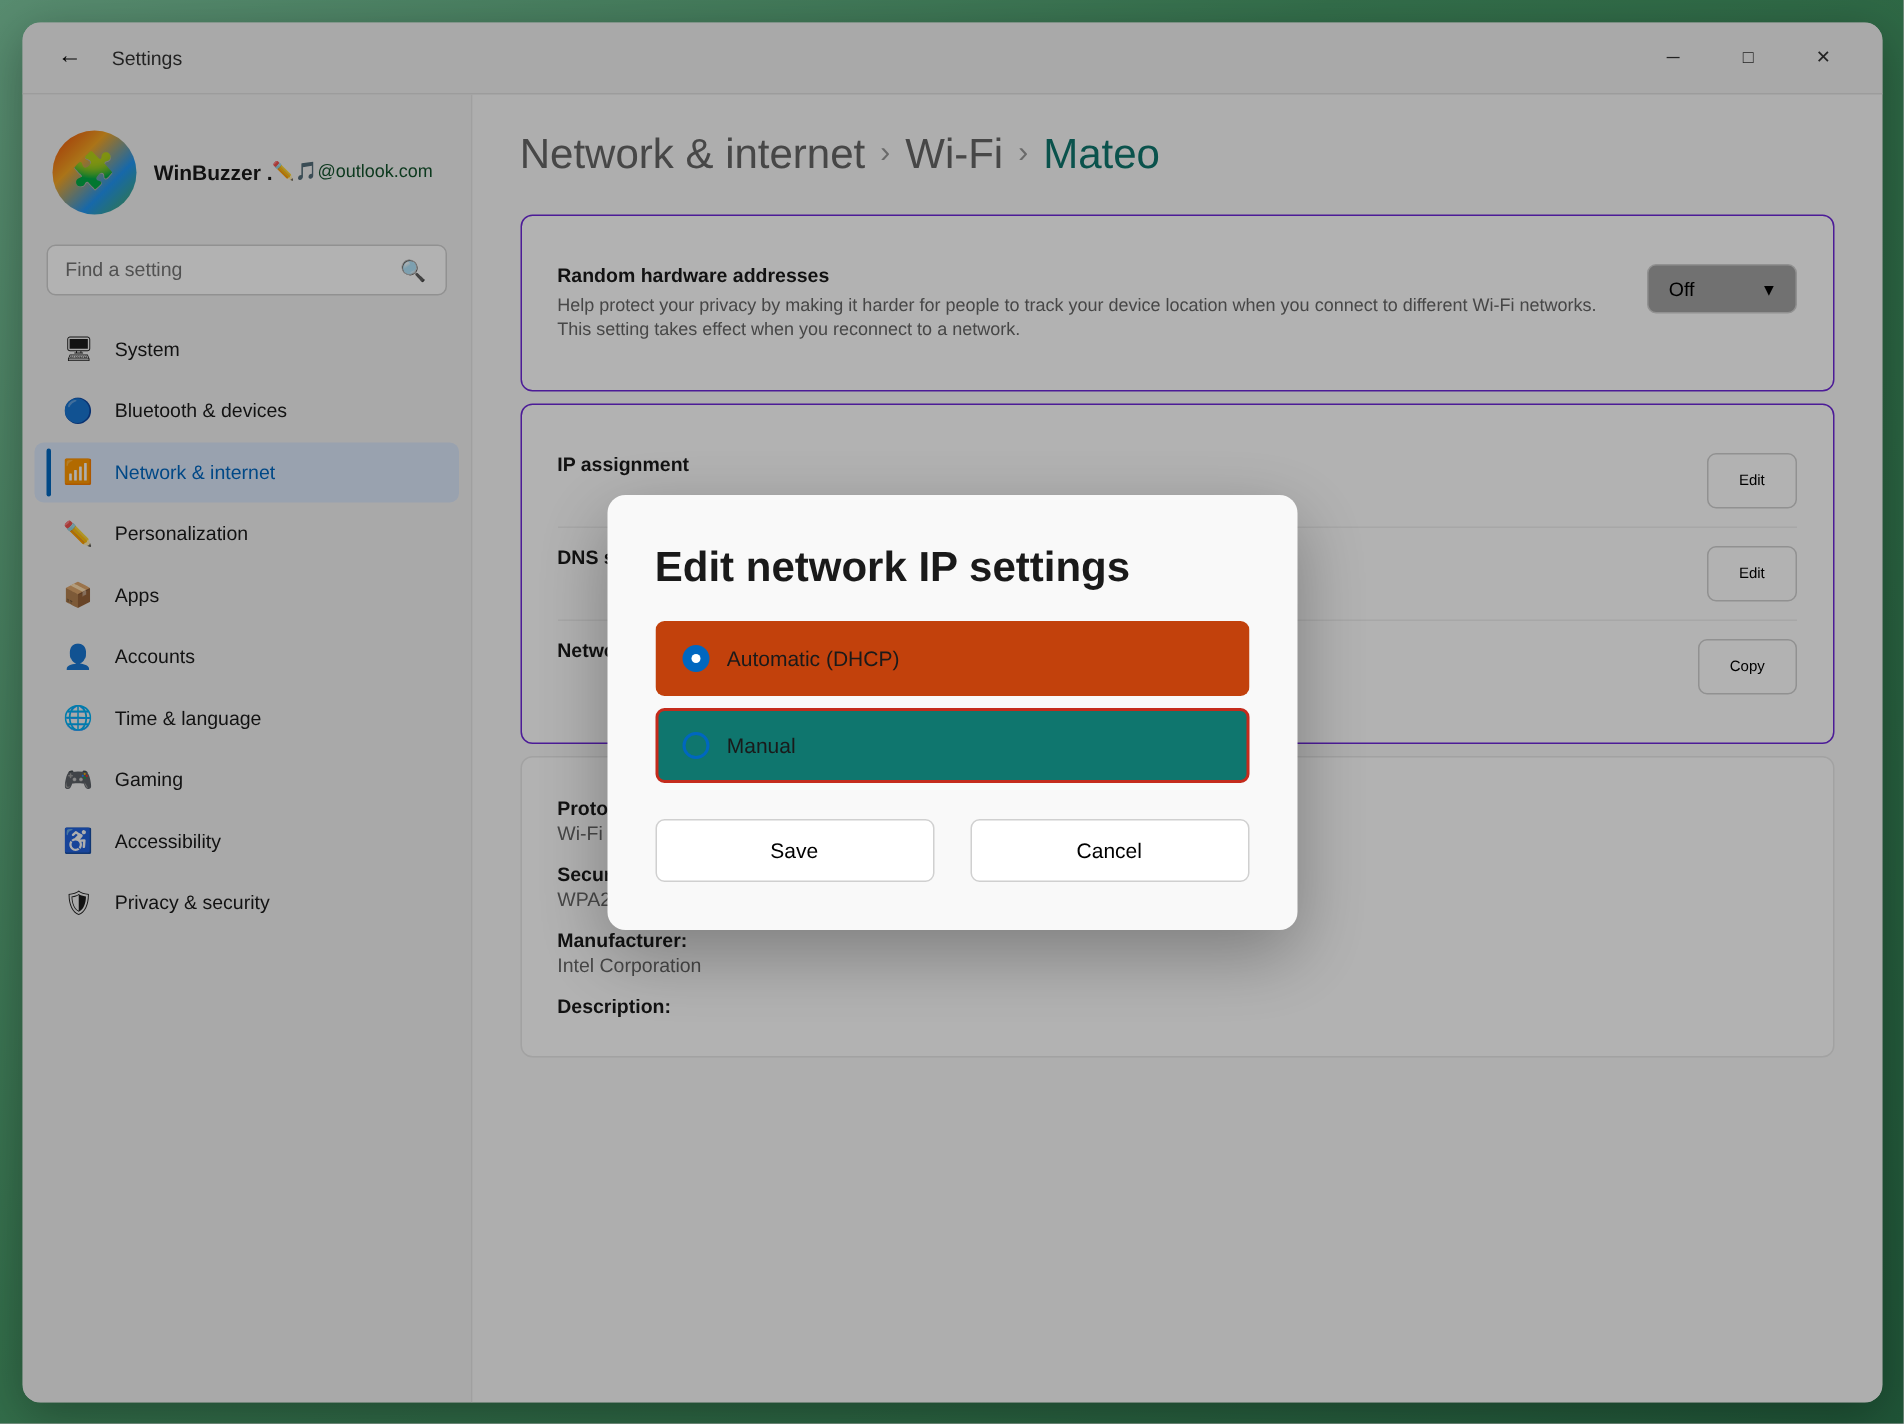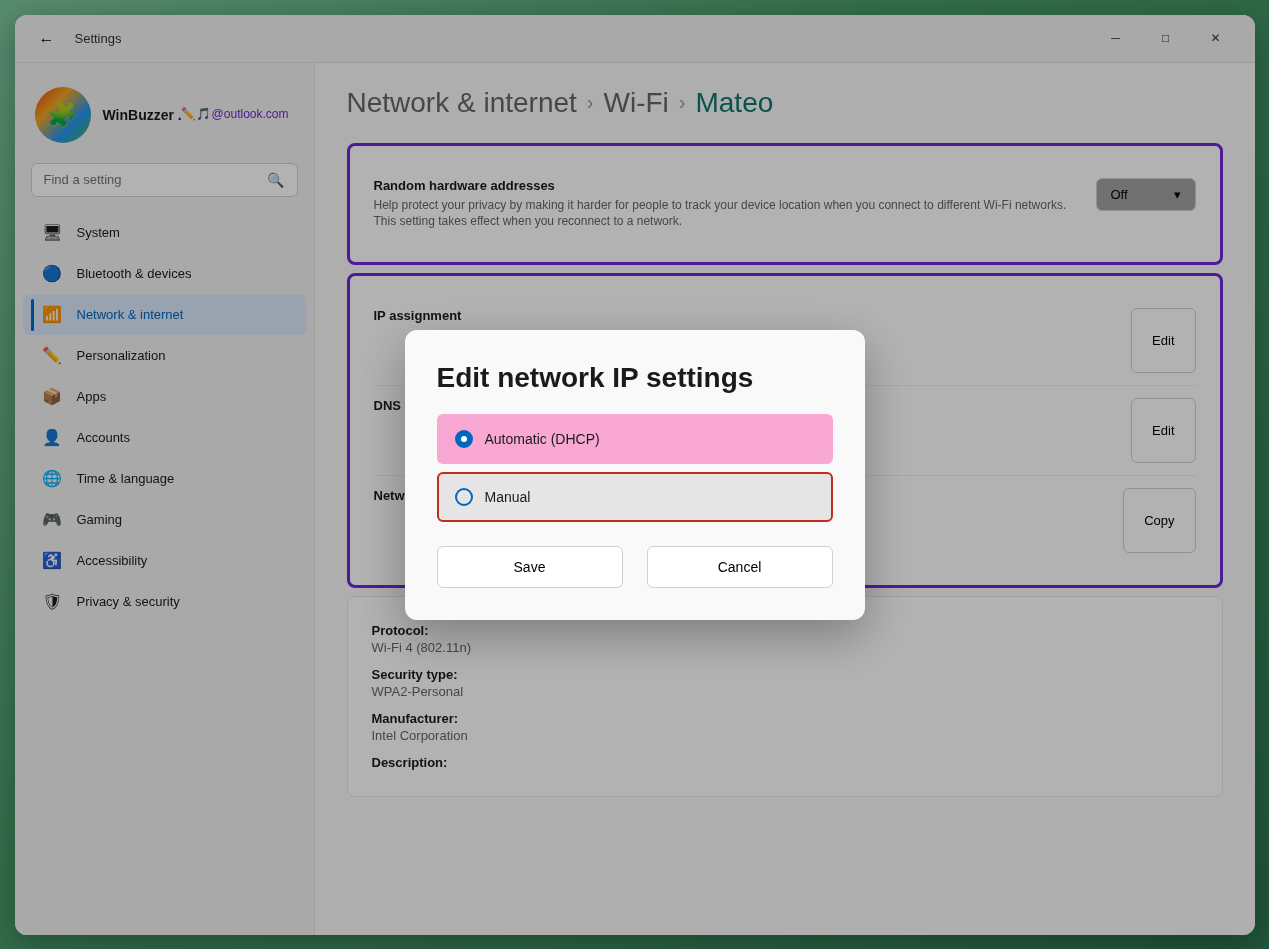--- a/index.html
+++ b/index.html
@@ -94,21 +94,21 @@
       border-radius: 50%;
       background: linear-gradient(135deg, #e8430a, #f5a623, #2196f3, #4caf50);
       flex-shrink: 0;
       display: flex;
       align-items: center;
       justify-content: center;
       font-size: 24px;
     }
     .user-info { display: flex; }
     .user-name { font-size: 14px; font-weight: 600; color: #1a1a1a; }
-    .user-email { font-size: 12px; color: #6d28d9; }
+    .user-email { font-size: 12px; color: #14532d; }
     .search-box {
       margin: 0 16px 16px 16px;
       display: flex;
       align-items: flex-start;
       background: white;
       border: 1px solid #d0d0d0;
       border-radius: 6px;
       padding: 8px 12px;
       gap: 8px;
     }
@@ -170,21 +170,21 @@
       font-size: 28px;
     }
     .breadcrumb-item { color: #666; font-weight: 400; }
     .breadcrumb-sep { color: #999; font-size: 20px; }
     .breadcrumb-current { color: #0f766e; font-weight: 400; }
     .settings-section {
       background: white;
       border-radius: 8px;
       padding: 20px 24px;
       margin-bottom: 8px;
-      border: 3px solid #6d28d9;
+      border: 1px solid #6d28d9;
     }
     .setting-row {
       display: flex;
       align-items: flex-start;
       justify-content: space-between;
       padding: 12px 0;
       border-bottom: 1px solid #f0f0f0;
     }
     .setting-row:last-child { border-bottom: none; }
     .setting-info { flex: 1; margin-right: 16px; }
@@ -201,23 +201,23 @@
       padding: 8px 14px;
       cursor: pointer;
       font-size: 13px;
       min-width: 100px;
       justify-content: space-between;
     }
     .edit-btn, .copy-btn {
       background: white;
       border: 1px solid #d0d0d0;
       border-radius: 6px;
-      padding: 24px 20px;
-      cursor: pointer;
-      font-size: 13px;
+      padding: 12px 20px;
+      cursor: pointer;
+      font-size: 10px;
     }
     .detail-section {
       background: white;
       border-radius: 8px;
       padding: 20px 24px;
       border: 1px solid #e8e8e8;
     }
     .detail-row {
       padding: 6px 0;
     }
@@ -245,28 +245,28 @@
       font-size: 28px;
       font-weight: 600;
       color: #1a1a1a;
       margin-bottom: 20px;
     }
     .option-item {
       display: flex;
       align-items: center;
       gap: 12px;
       padding: 14px 16px;
-      background: #f9a8d4;
+      background: #c2410c;
       border-radius: 6px;
       margin-bottom: 8px;
       cursor: pointer;
       border: 2px solid transparent;
     }
     .option-item.selected-option {
-      background: #e5e5e5;
+      background: #0f766e;
       border: 2px solid #c42b1c;
     }
     .option-radio {
       width: 18px;
       height: 18px;
       border-radius: 50%;
       border: 2px solid #0067c0;
       flex-shrink: 0;
       display: flex;
       align-items: center;

